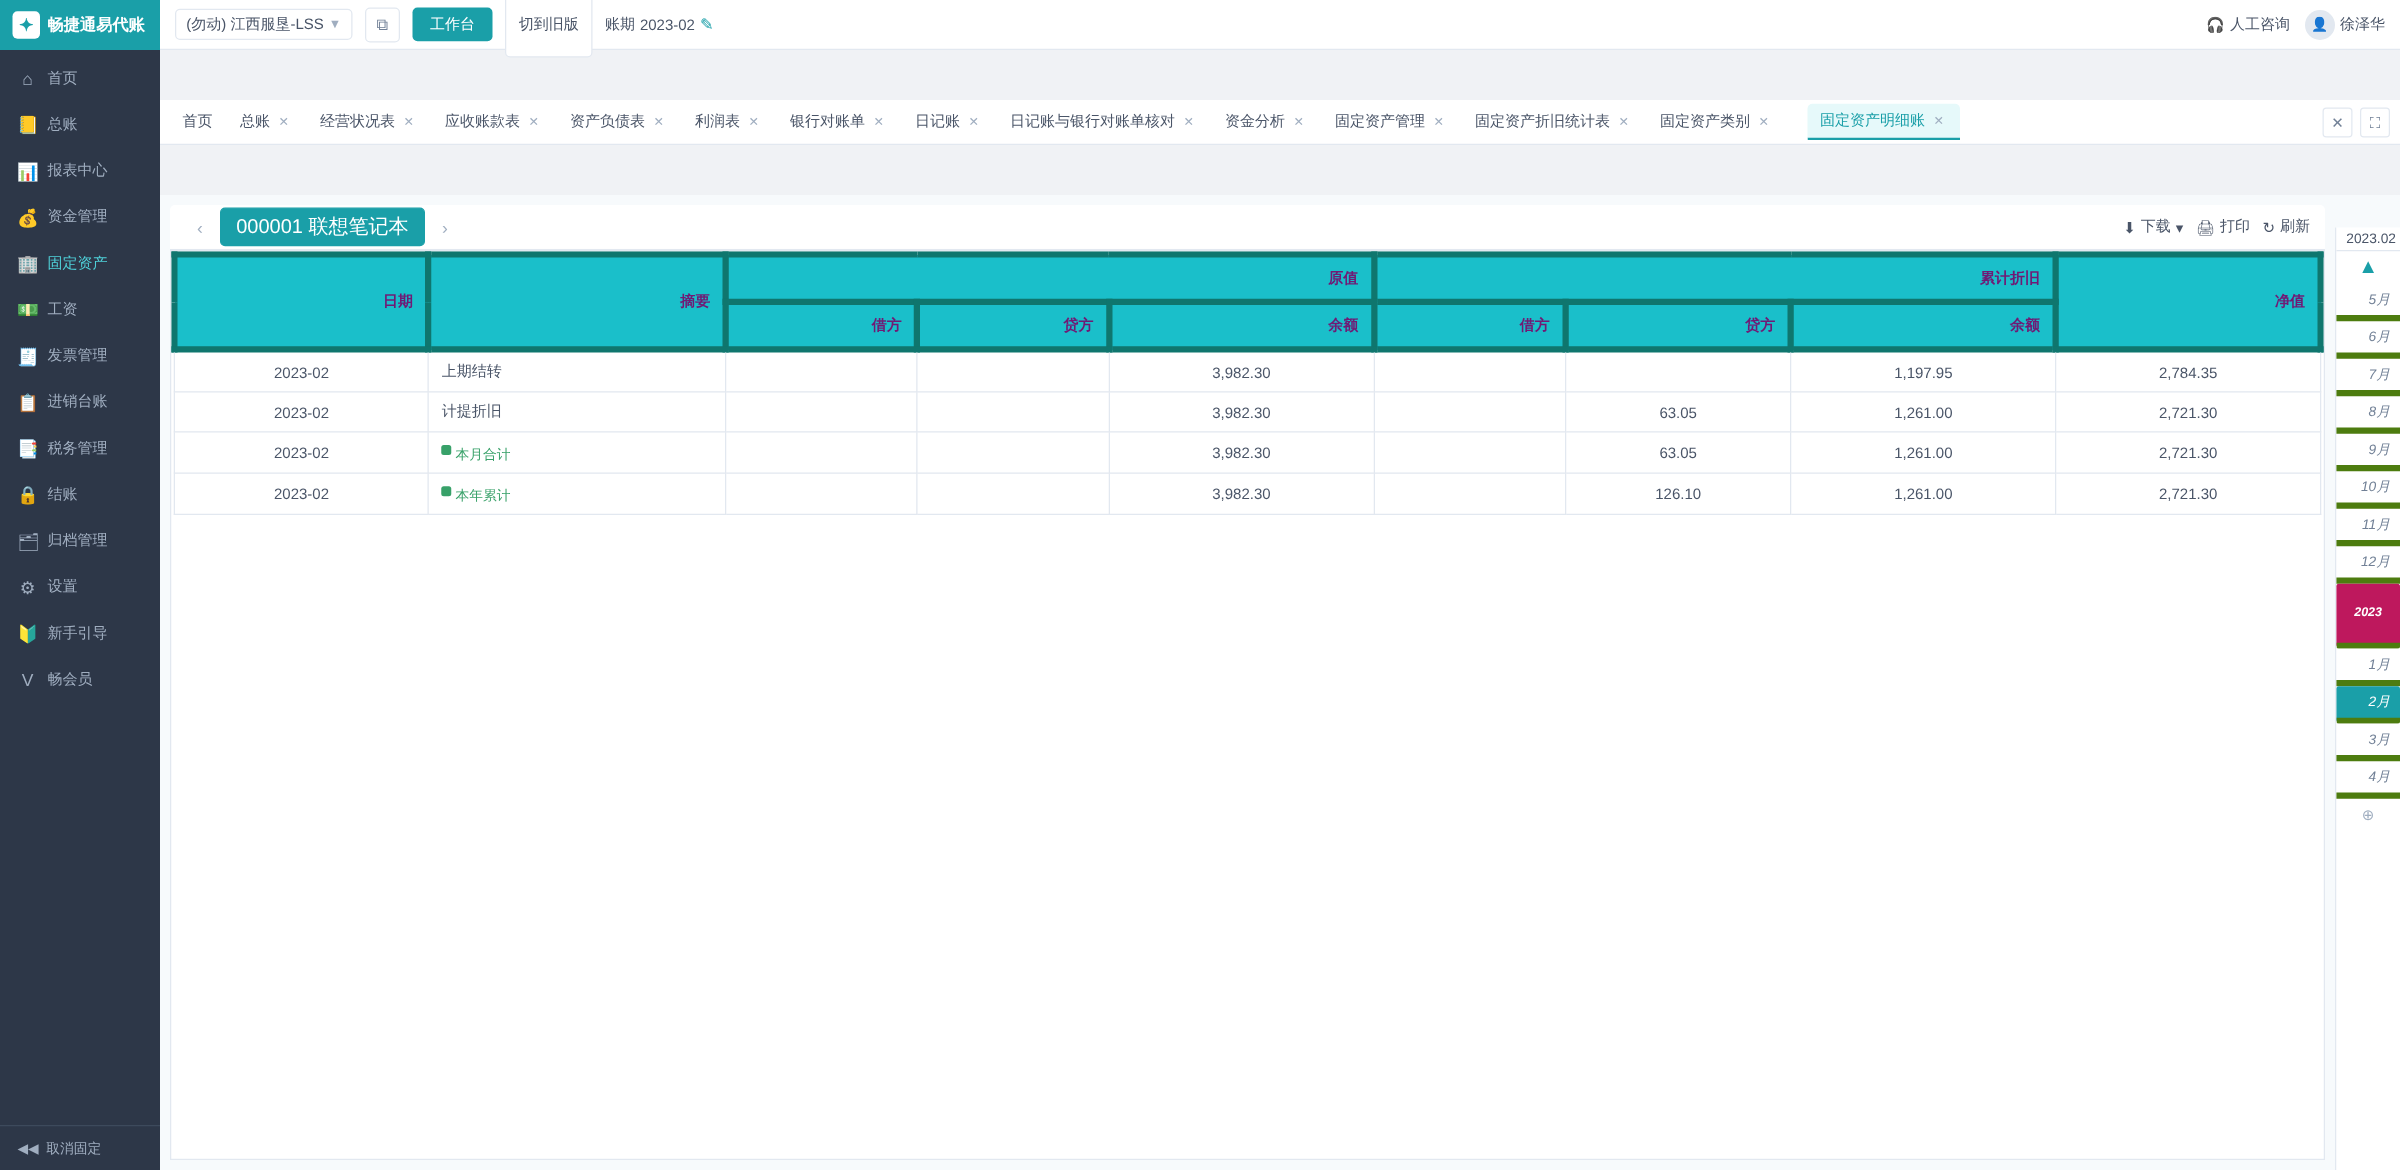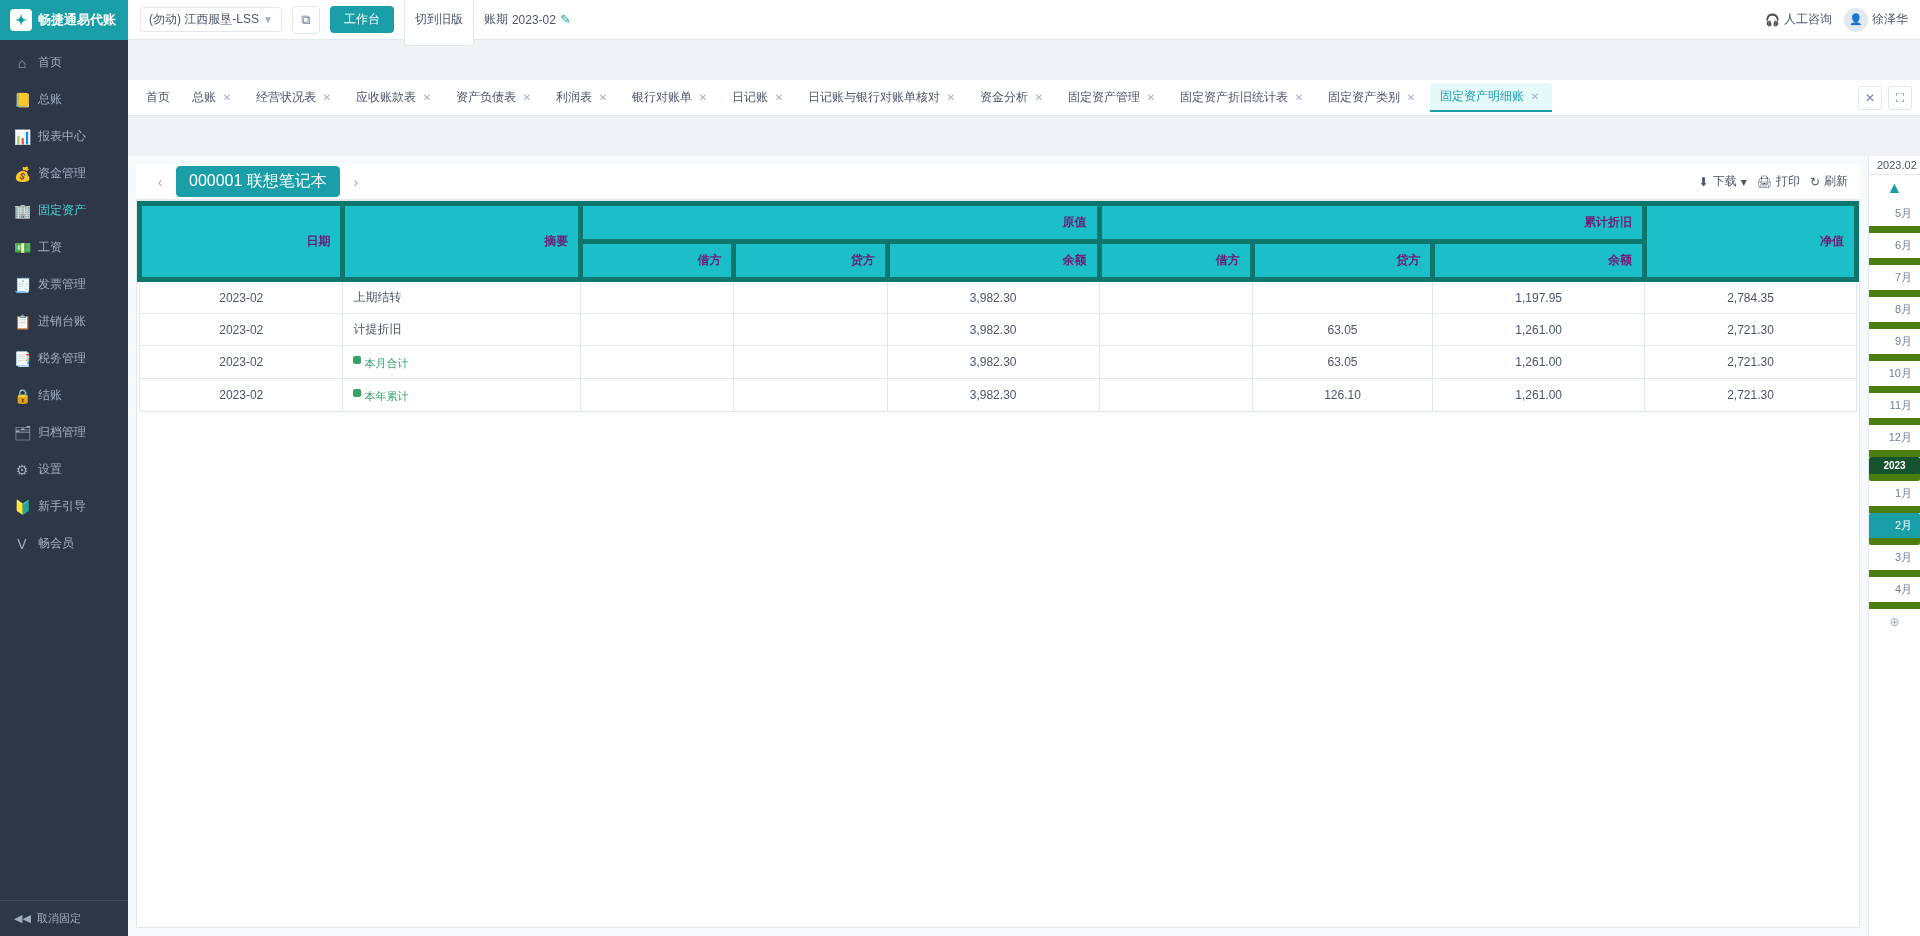--- a/index.html
+++ b/index.html
@@ -171,20 +171,21 @@
       font-size: 12px;
       color: #4a5568;
       cursor: pointer;
       border-radius: 4px 4px 0 0;
       flex-shrink: 0;
     }
     .tab.active {
       background: #e6f9fa;
       color: #1a9fa8;
       border-bottom: 2px solid #1a9fa8;
+      margin-left: 16px;
     }
     .tab-close {
       font-size: 10px; color: #a0aec0; cursor: pointer;
       width: 14px; height: 14px;
       display: flex; align-items: center; justify-content: center;
       border-radius: 50%;
     }
     .tabbar-actions {
       margin-left: auto;
       display: flex;
@@ -305,46 +306,48 @@
 
     
     .timeline-panel {
       width: 52px;
       background: white;
       border-left: 1px solid #e2e8f0;
       display: flex;
       flex-direction: column;
       overflow-y: auto;
       flex-shrink: 0;
+      margin-top: 26px;
     }
     .timeline-scroll-up {
       display: flex; align-items: center; justify-content: center;
       padding: 4px; cursor: pointer; color: #1a9fa8; font-size: 14px;
     }
     .timeline-item {
       display: flex;
       align-items: center;
       justify-content: flex-end;
       padding: 5px 8px;
       font-size: 11px;
       color: #718096;
       cursor: pointer;
-      border-bottom: 7px solid #4d7c0f;
+      border-bottom: 5px solid #4d7c0f;
+      font-style: italic;
     }
     .timeline-item.active {
       background: #1a9fa8;
       color: white;
       border-radius: 2px;
     }
     .timeline-item.year-marker {
-      background: #14532d;
+      background: #be185d;
       color: white;
       font-weight: bold;
       justify-content: center;
-      padding: 3px 4px;
+      padding: 18px 4px;
       border-radius: 2px;
       font-size: 10px;
     }
     .timeline-year-top {
       font-size: 11px;
       color: #4a5568;
       text-align: right;
       padding: 3px 8px;
       border-bottom: 1px solid #e2e8f0;
     }

